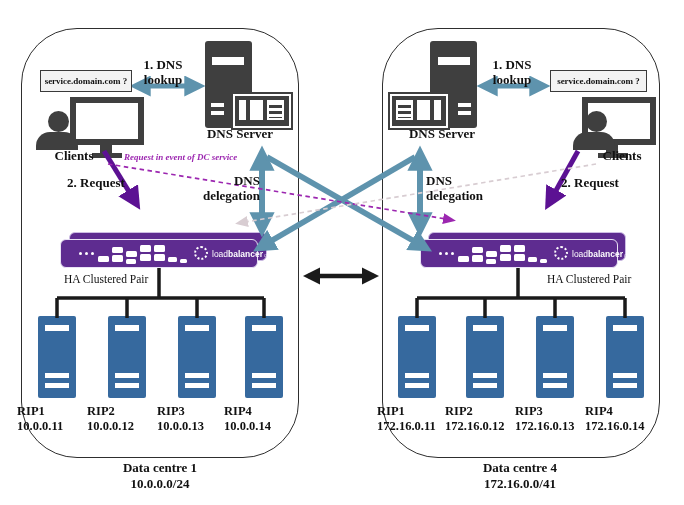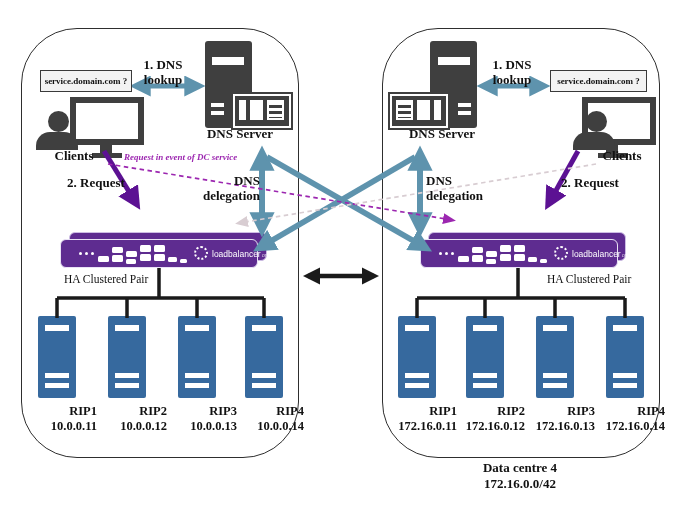--- a/index.html
+++ b/index.html
@@ -40,30 +40,30 @@
   
   .lb-back{position:absolute;width:198px;height:29px;background:var(--brand-purple,#5e2c90);
            border:1px solid #cdbde4;border-radius:6px;z-index:1;box-sizing:border-box;}
   .lb{position:absolute;width:198px;height:29px;background:var(--brand-purple,#5e2c90);
       border:1px solid #e9e2f5;border-radius:6px;z-index:1;box-sizing:border-box;}
   .lb .dot{position:absolute;width:3px;height:3px;border-radius:50%;background:#fff;}
   .lb .blk{position:absolute;background:#fff;border-radius:1.5px;}
   .lb .spin{position:absolute;width:14px;height:14px;border:2px dotted #fff;border-radius:50%;box-sizing:border-box;}
   .lb .logo{position:absolute;font-family:"Liberation Sans",sans-serif;color:#fff;font-size:8.5px;white-space:nowrap;}
   .logo .l1{font-weight:400;}
-  .logo .l2{font-weight:400;}
+  .logo .l2{font-weight:700;}
   .logo .l3{font-size:5.5px;opacity:.75;margin-left:1px;}
   
   .server{position:absolute;top:316px;width:38px;height:82px;background:var(--server-blue,#36699e);
           border-radius:2px;z-index:1;}
   .server .s1{position:absolute;left:7px;right:7px;top:9px;height:6px;background:#fff;}
   .server .s2{position:absolute;left:7px;right:7px;top:57px;height:5px;background:#fff;}
   .server .s3{position:absolute;left:7px;right:7px;top:67px;height:5px;background:#fff;}
   .srvlbl{position:absolute;top:404px;width:80px;z-index:3;font-weight:bold;font-size:12.5px;
-          line-height:1.2;text-align:right;}
+          line-height:1.2;text-align:left;}
   
   .ln-teal{stroke:var(--teal-arrow,#5e93ad);}
   .ln-black{stroke:var(--line-black,#1a1a1a);}
   .ln-req{stroke:var(--request-purple,#5c1193);}
   .ln-fail{stroke:var(--failover-purple,#9c27b0);}
   .ln-pale{stroke:var(--pale-dash,#d8cdd2);}
 </style>
 </head>
 <body>
 
@@ -143,20 +143,23 @@
       <div class="s1"></div>
       <div class="s2"></div>
       <div class="s3"></div>
     </div>
 
   <div class="srvlbl" style="left:17px"><span>RIP1</span><br><span>10.0.0.11</span></div>
   <div class="srvlbl" style="left:87px"><span>RIP2</span><br><span>10.0.0.12</span></div>
   <div class="srvlbl" style="left:157px"><span>RIP3</span><br><span>10.0.0.13</span></div>
   <div class="srvlbl" style="left:224px"><span>RIP4</span><br><span>10.0.0.14</span></div>
 
+  <div class="cap" style="left:90px;top:460px;width:140px">
+    <span>Data centre 1</span><br><span>10.0.0.0/24</span>
+  </div>
 
   <div class="query-box" style="left:550px;top:70px;width:95px;height:20px">
     <span>service.domain.com ?</span>
   </div>
   <div class="lbl" style="left:486px;top:58px;width:52px">1. DNS lookup</div>
 
   <div class="tower" style="left:430px;top:41px">
     <div class="slot" style="left:8px"></div>
     <div class="tbar" style="left:28px;top:62px"></div>
     <div class="tbar" style="left:28px;top:70px"></div>
@@ -222,21 +225,21 @@
       <div class="s2"></div>
       <div class="s3"></div>
     </div>
 
   <div class="srvlbl" style="left:377px"><span>RIP1</span><br><span>172.16.0.11</span></div>
   <div class="srvlbl" style="left:445px"><span>RIP2</span><br><span>172.16.0.12</span></div>
   <div class="srvlbl" style="left:515px"><span>RIP3</span><br><span>172.16.0.13</span></div>
   <div class="srvlbl" style="left:585px"><span>RIP4</span><br><span>172.16.0.14</span></div>
 
   <div class="cap" style="left:450px;top:460px;width:140px">
-    <span>Data centre 4</span><br><span>172.16.0.0/42</span>
+    <span>Data centre 4</span><br><span>172.16.0.0/41</span>
   </div>
 
 
   <svg class="overlay" width="684" height="505" viewBox="0 0 684 505">
     <defs>
       <marker id="mTeal" viewBox="0 0 10 10" refX="7" refY="5" markerWidth="4.2" markerHeight="4.2" orient="auto-start-reverse">
           <path d="M0,0 L10,5 L0,10 z" style="fill:var(--teal-arrow,#5e93ad)"></path>
         </marker>
       <marker id="mBlack" viewBox="0 0 10 10" refX="7" refY="5" markerWidth="3.8" markerHeight="3.8" orient="auto-start-reverse">
           <path d="M0,0 L10,5 L0,10 z" style="fill:var(--line-black,#1a1a1a)"></path>

